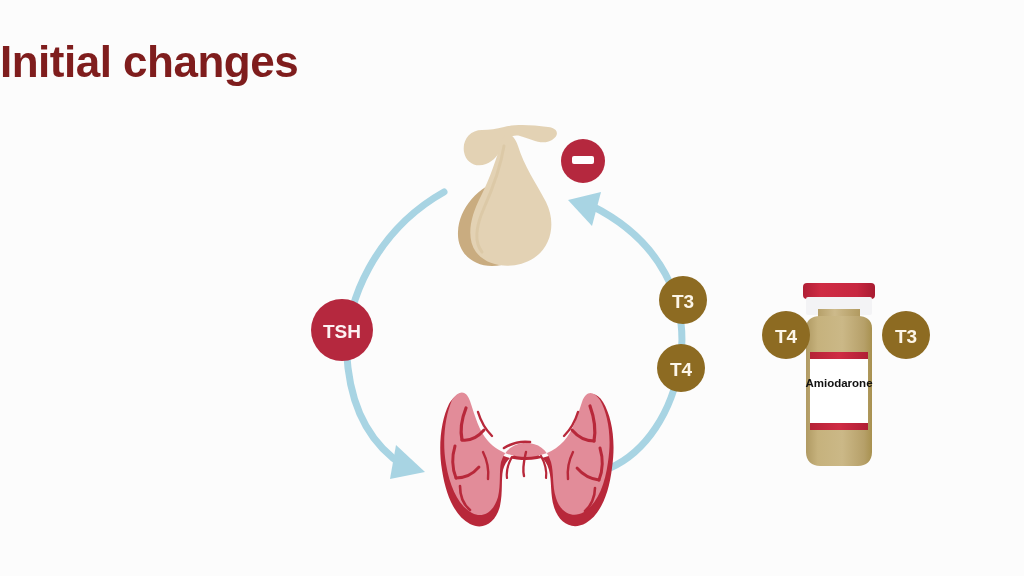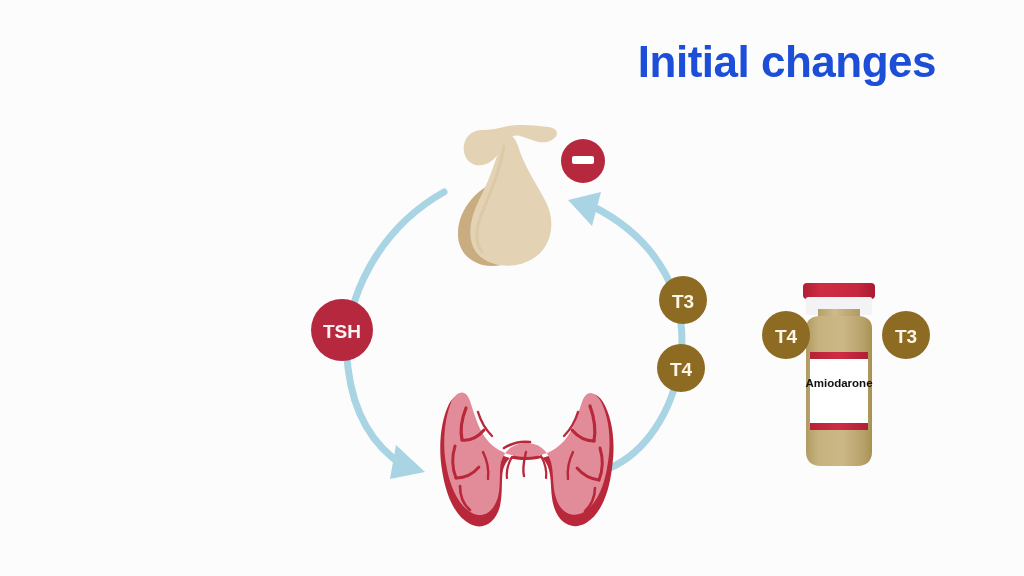--- a/index.html
+++ b/index.html
@@ -19,24 +19,24 @@
     position: absolute;
     inset: 0;
     width: 1024px;
     height: 576px;
   }
   .page-title {
     position: absolute;
     left: 0;
     top: 38px;
     width: 936px;
-    text-align: right;
+    text-align: left;
     font-size: 44px;
     font-weight: bold;
-    color: #1d4ed8;
+    color: #7f1d1d;
     letter-spacing: -0.5px;
     line-height: 1.1;
   }
   .diagram-svg {
     position: absolute;
     left: 0;
     top: 0;
   }
   .badge-label {
     font-family: "Liberation Sans", sans-serif;

